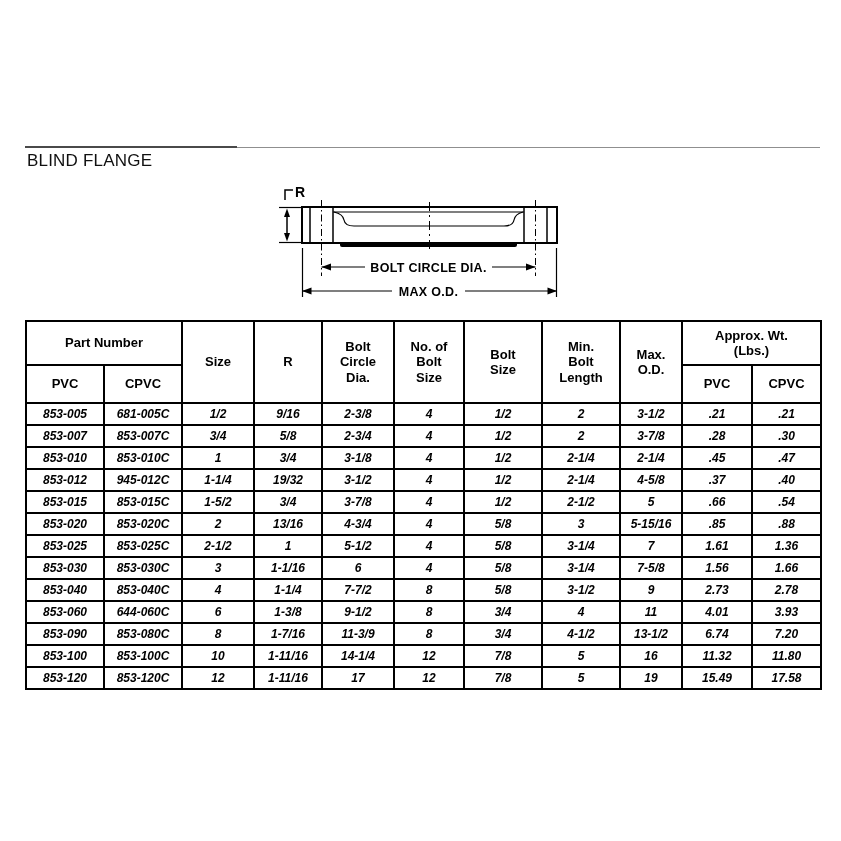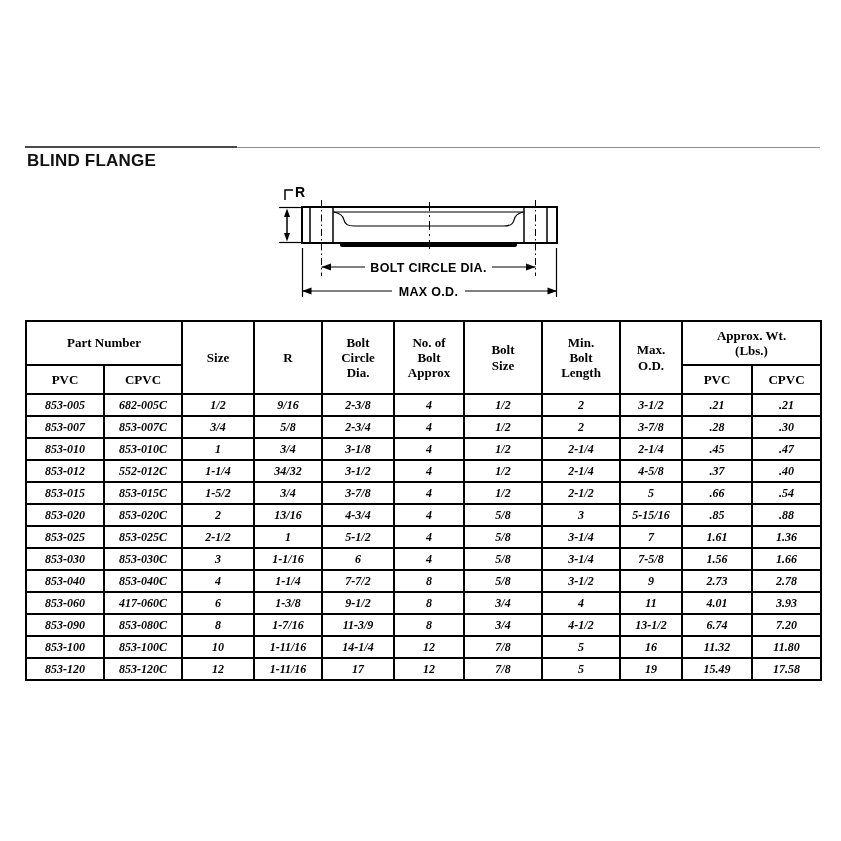--- a/index.html
+++ b/index.html
@@ -5,39 +5,38 @@
   * { margin:0; padding:0; box-sizing:border-box; }
   html,body { background:#ffffff; }
   body {
     width:841px; height:841px; position:relative; overflow:hidden;
     font-family:"Liberation Sans", sans-serif; color:#000;
   }
   .top-rule { position:absolute; left:25px; top:147px; width:795px; height:1px; background:#8f8f8f; }
   .top-rule-dark { position:absolute; left:25px; top:146px; width:212px; height:2px; background:#4a4a4a; }
   .page-title {
     position:absolute; left:27px; top:151px;
-    font-size:17px; font-weight:bold; letter-spacing:0.2px; color:#101010;
+    font-size:17px; font-weight:normal; letter-spacing:0.2px; color:#101010;
   }
   .diagram-wrap { position:absolute; left:262px; top:172px; width:322px; height:132px; }
   .spec-table {
     position:absolute; left:25px; top:320px;
     border-collapse:collapse; table-layout:fixed; width:795px;
     background:#fff;
-    font-family:Liberation Serif, serif;
   }
   .spec-table th, .spec-table td {
     border:2px solid #000; text-align:center; vertical-align:middle;
     padding:0 2px; overflow:hidden;
   }
   .spec-table th {
     font-size:13px; font-weight:bold; white-space:pre-line; line-height:1.18;
     font-style:normal;
   }
   .spec-table tr.hdr-top th { height:44px; }
-  .spec-table tr.hdr-sub th { height:29px; }
+  .spec-table tr.hdr-sub th { height:38px; }
   .spec-table td {
     height:22px; font-size:12px; font-weight:bold; font-style:italic;
   }
   svg text { fill:#000; }
 </style>
 </head>
 <body>
 
 <div class="top-rule"></div>
 <div class="top-rule-dark"></div>
@@ -114,42 +113,42 @@
   <thead>
     <tr class="hdr-top">
       <th colspan="2">Part Number</th>
       <th rowspan="2">Size</th>
       <th rowspan="2">R</th>
       <th rowspan="2">Bolt
 Circle
 Dia.</th>
       <th rowspan="2">No. of
 Bolt
-Approx</th>
+Size</th>
       <th rowspan="2">Bolt
 Size</th>
       <th rowspan="2">Min.
 Bolt
 Length</th>
       <th rowspan="2">Max.
 O.D.</th>
       <th colspan="2">Approx. Wt.
 (Lbs.)</th>
     </tr>
     <tr class="hdr-sub">
       <th>PVC</th>
       <th>CPVC</th>
       <th>PVC</th>
       <th>CPVC</th>
     </tr>
   </thead>
   <tbody>
       <tr>
         <td>853-005</td>
-        <td>682-005C</td>
+        <td>681-005C</td>
         <td>1/2</td>
         <td>9/16</td>
         <td>2-3/8</td>
         <td>4</td>
         <td>1/2</td>
         <td>2</td>
         <td>3-1/2</td>
         <td>.21</td>
         <td>.21</td>
       </tr>
@@ -174,23 +173,23 @@
         <td>3-1/8</td>
         <td>4</td>
         <td>1/2</td>
         <td>2-1/4</td>
         <td>2-1/4</td>
         <td>.45</td>
         <td>.47</td>
       </tr>
       <tr>
         <td>853-012</td>
-        <td>552-012C</td>
+        <td>945-012C</td>
         <td>1-1/4</td>
-        <td>34/32</td>
+        <td>19/32</td>
         <td>3-1/2</td>
         <td>4</td>
         <td>1/2</td>
         <td>2-1/4</td>
         <td>4-5/8</td>
         <td>.37</td>
         <td>.40</td>
       </tr>
       <tr>
         <td>853-015</td>
@@ -252,21 +251,21 @@
         <td>7-7/2</td>
         <td>8</td>
         <td>5/8</td>
         <td>3-1/2</td>
         <td>9</td>
         <td>2.73</td>
         <td>2.78</td>
       </tr>
       <tr>
         <td>853-060</td>
-        <td>417-060C</td>
+        <td>644-060C</td>
         <td>6</td>
         <td>1-3/8</td>
         <td>9-1/2</td>
         <td>8</td>
         <td>3/4</td>
         <td>4</td>
         <td>11</td>
         <td>4.01</td>
         <td>3.93</td>
       </tr>

